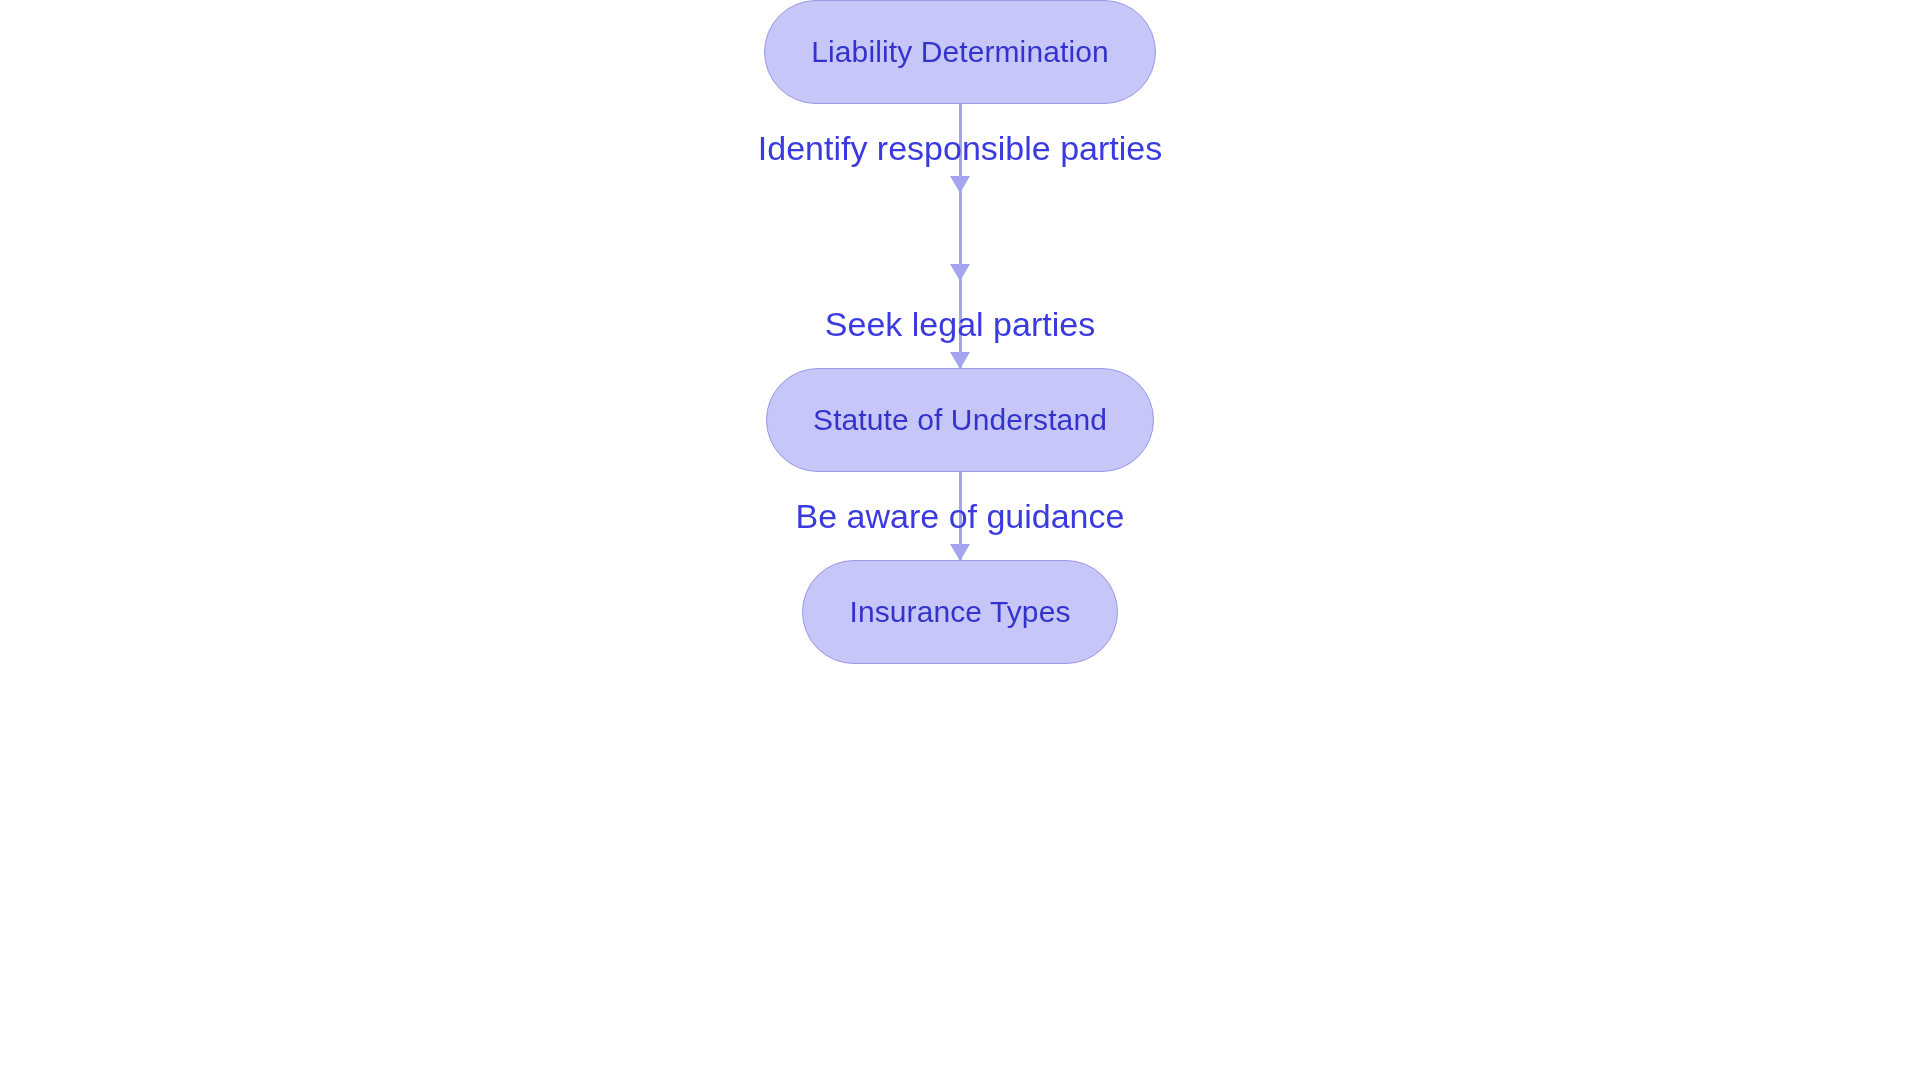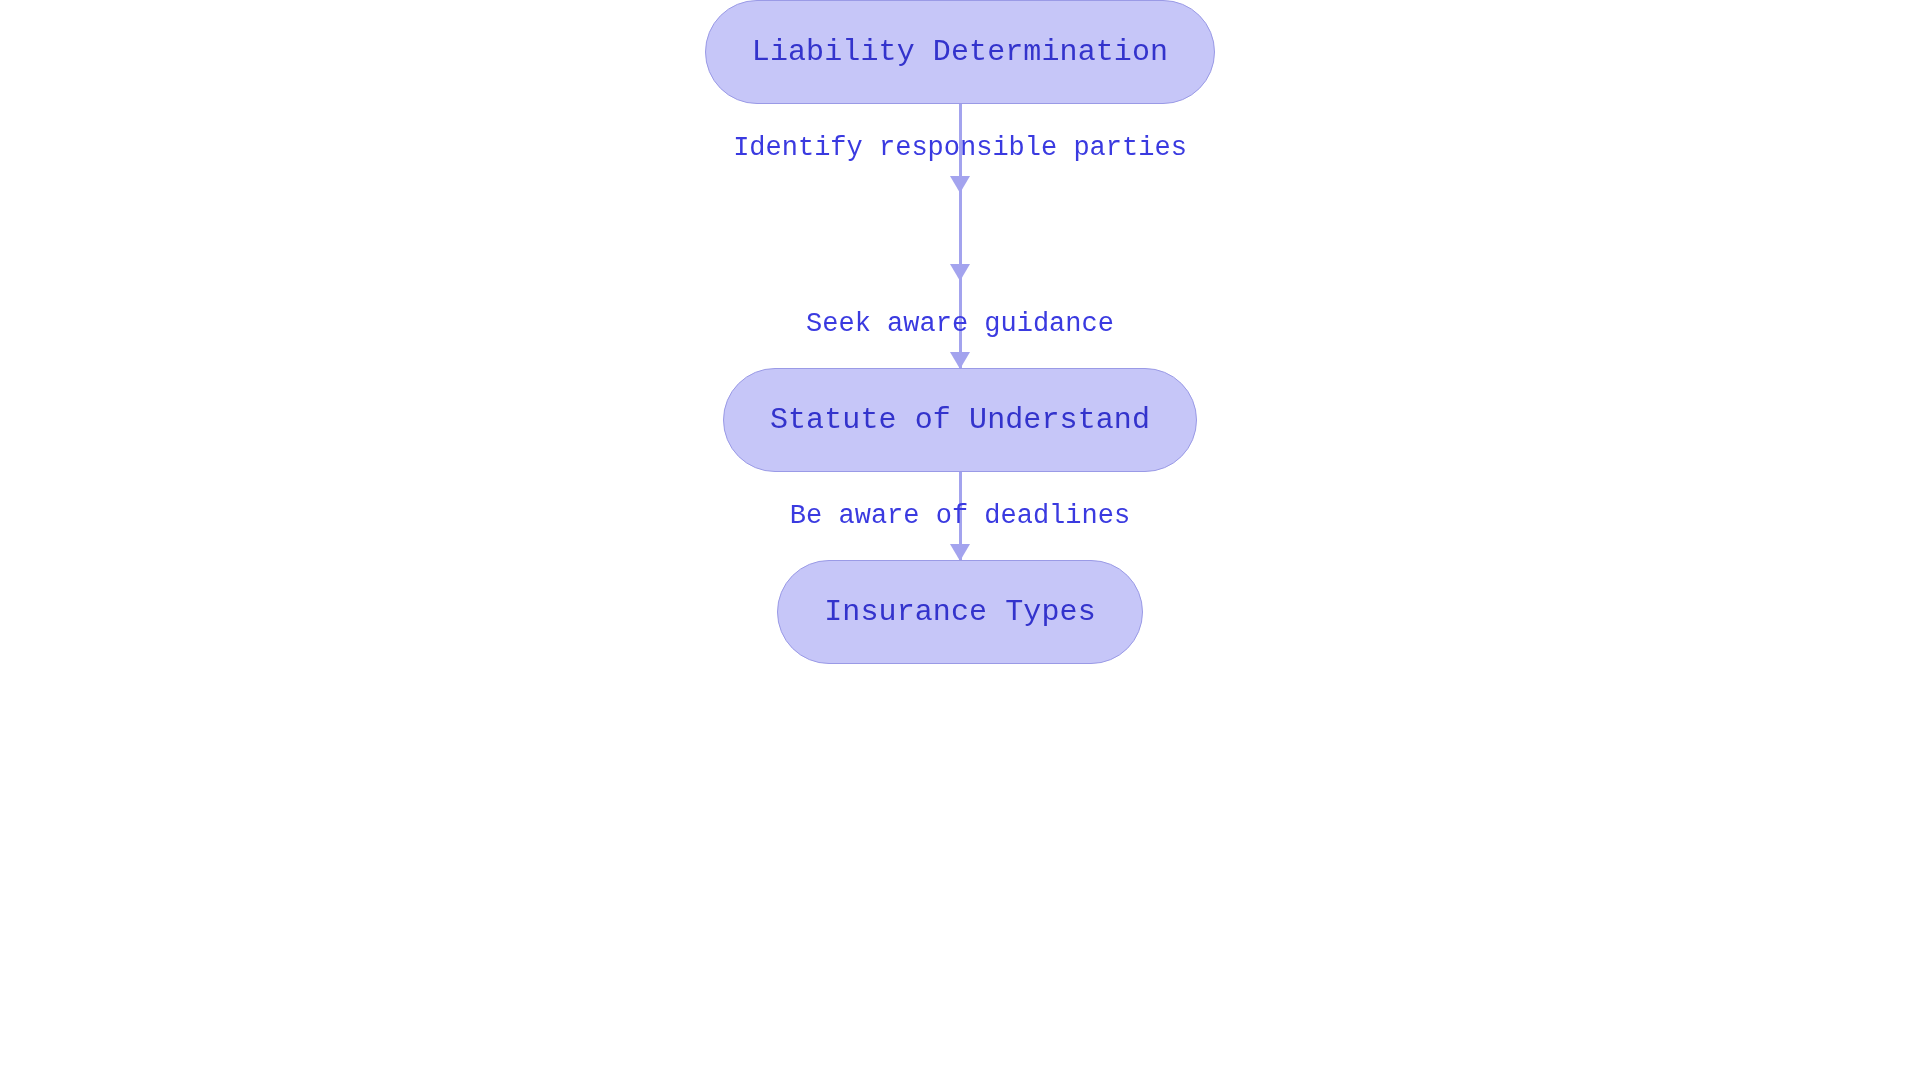--- a/index.html
+++ b/index.html
@@ -6,21 +6,21 @@
     margin: 0;
     padding: 0;
     background: #ffffff;
   }
 
   #canvas {
     position: relative;
     width: 1920px;
     height: 1083px;
     background: #ffffff;
-    font-family: Liberation Mono, monospace;
+    font-family: Liberation Sans, sans-serif;
     overflow: hidden;
     border-radius: 29px;
   }
 
   
   .flow {
     position: absolute;
     left: 0;
     top: 0;
     width: 1920px;
@@ -82,21 +82,21 @@
     border-right: 10px solid transparent;
     border-top: 17px solid #A3A3EE;
   }
 
   .edge-label {
     position: absolute;
     left: 50%;
     top: 50%;
     transform: translate(-50%, -50%);
     color: #3A3AE0;
-    font-size: 27px;
+    font-size: 34px;
     line-height: 1;
     white-space: nowrap;
     z-index: 2;
   }
 </style>
 </head>
 <body>
 
 <div id="canvas">
   <div class="flow">
@@ -114,31 +114,31 @@
 
     <div class="edge">
       <div class="edge-line"></div>
       <div class="edge-arrow"></div>
     </div>
 
 
     <div class="edge">
       <div class="edge-line"></div>
       <div class="edge-arrow"></div>
-      <span class="edge-label">Seek aware guidance</span>
+      <span class="edge-label">Seek legal parties</span>
     </div>
 
     <div class="node">
       <span class="node-label">Statute of Understand</span>
     </div>
 
     <div class="edge">
       <div class="edge-line"></div>
       <div class="edge-arrow"></div>
-      <span class="edge-label">Be aware of deadlines</span>
+      <span class="edge-label">Be aware of guidance</span>
     </div>
 
     <div class="node">
       <span class="node-label">Insurance Types</span>
     </div>
 
   </div>
 </div>
 
 </body></html>

